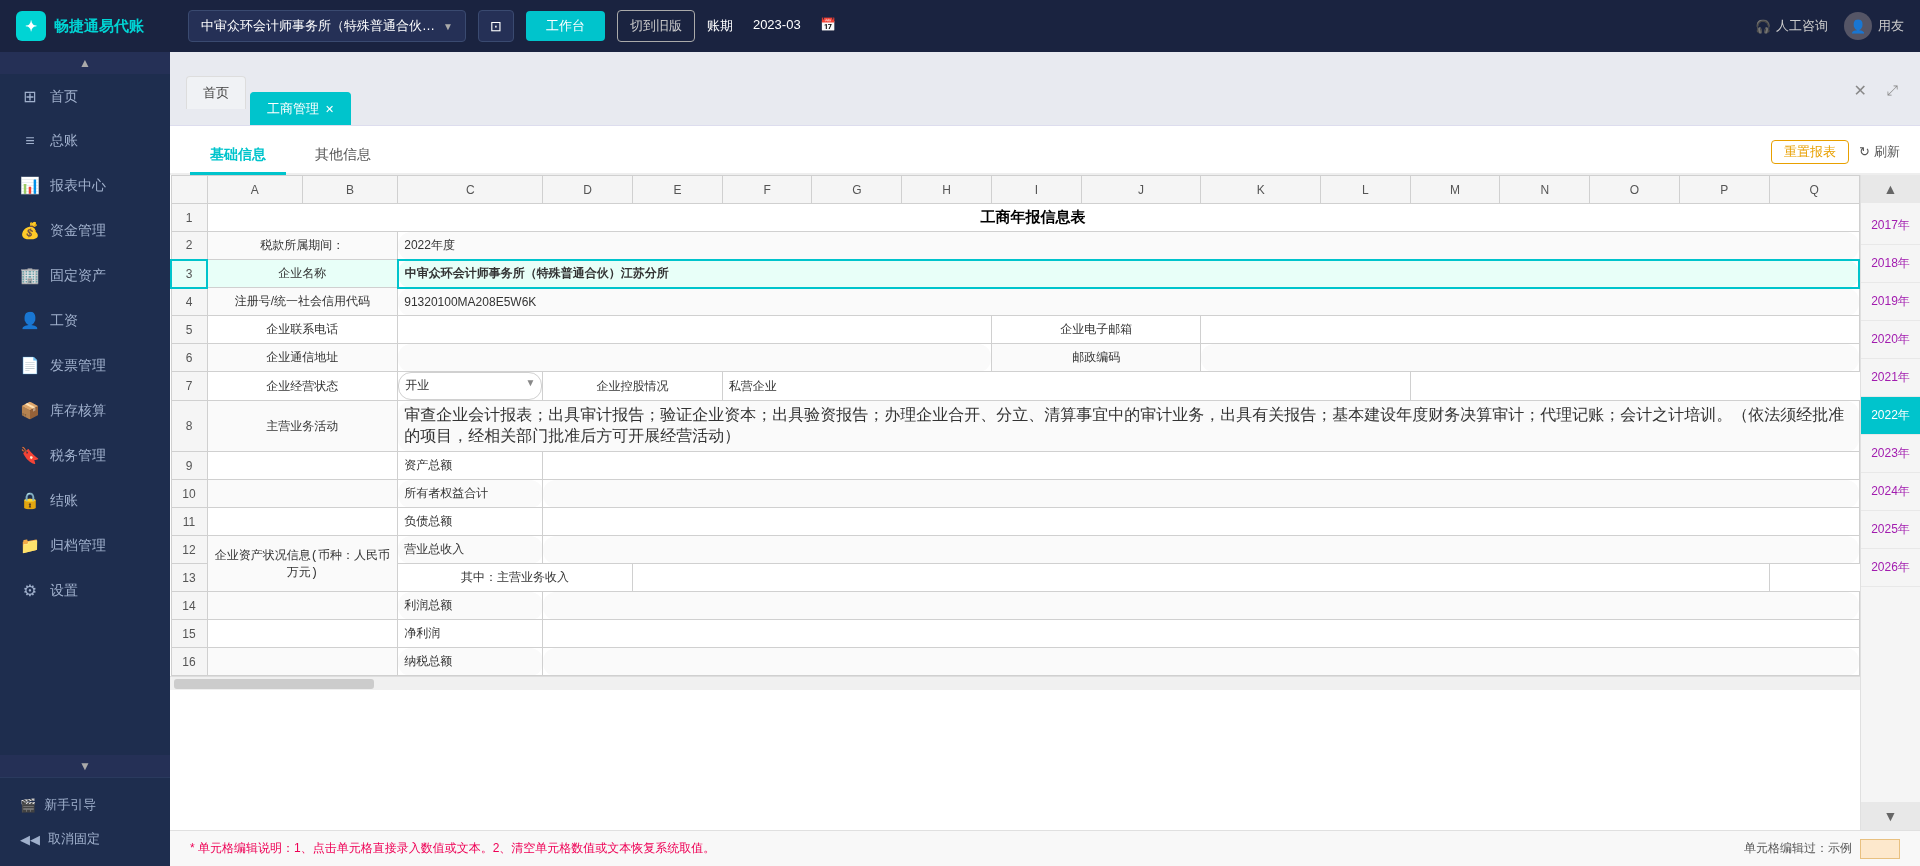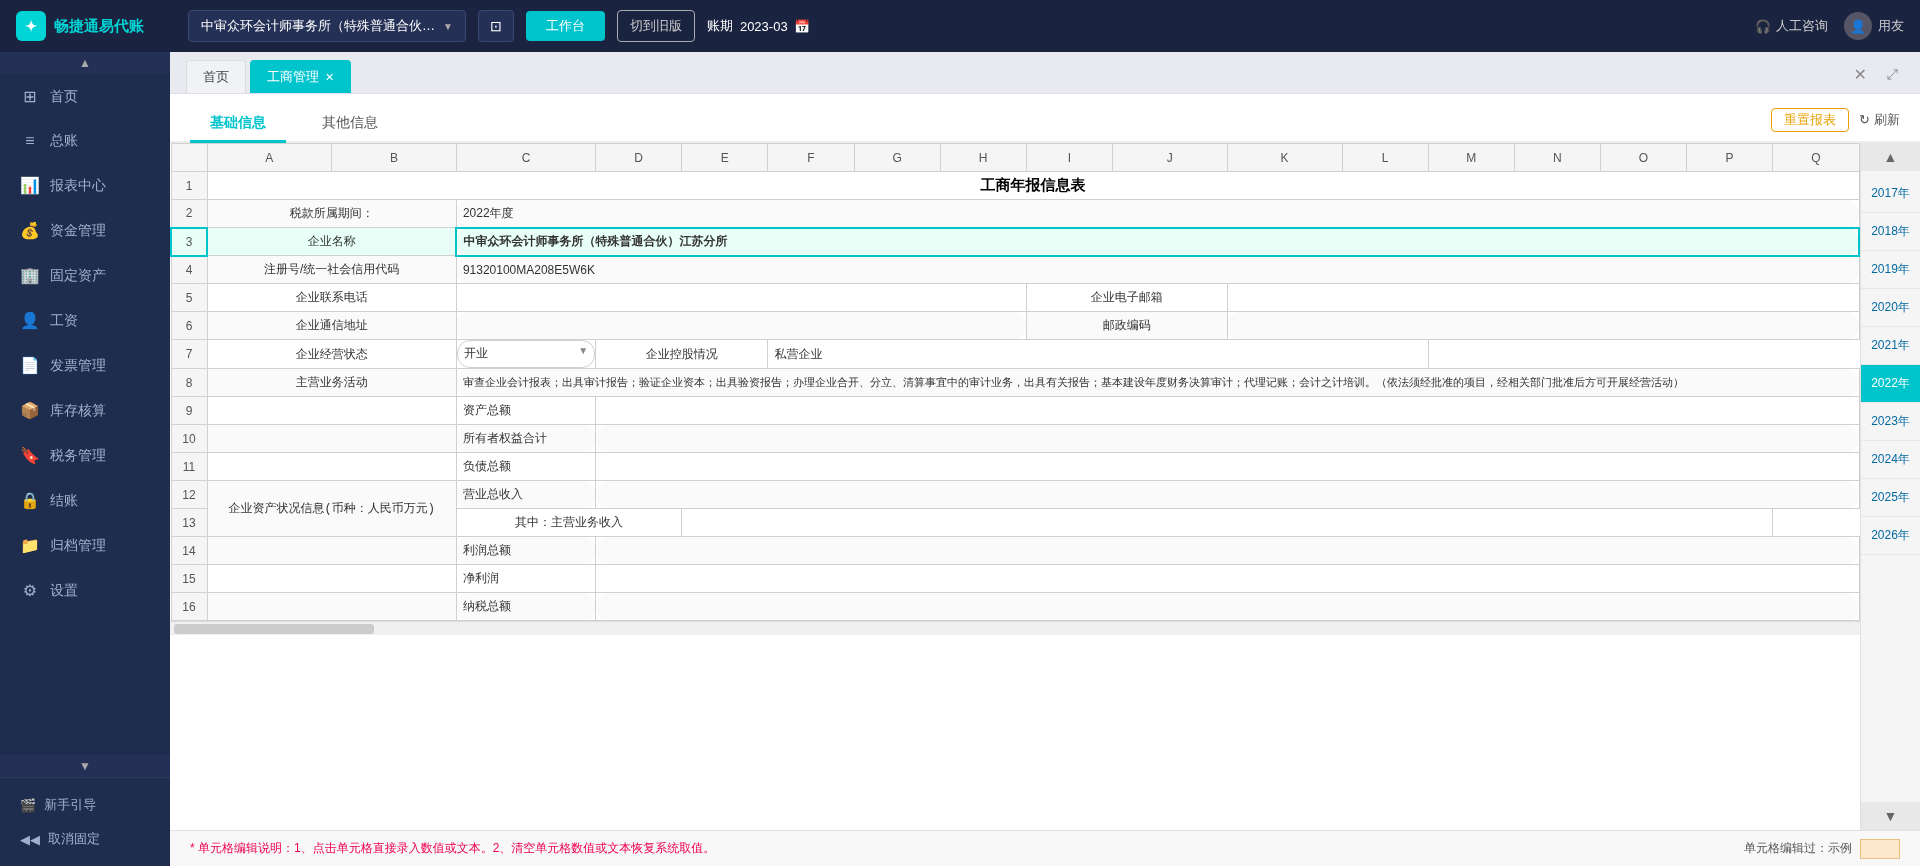--- a/index.html
+++ b/index.html
@@ -75,22 +75,21 @@
       background: transparent;
       border: 1px solid #aaa;
       color: #ccc;
       border-radius: 4px;
       padding: 6px 12px;
       cursor: pointer;
       font-size: 13px;
     }
     .period-area {
       display: flex;
-      align-items: center;
-      gap: 7px;
+      gap: 20px;
       color: white;
       font-size: 13px;
     }
     .period-area .cal-icon { color: #00d4d4; cursor: pointer; }
     .header-right {
       margin-left: auto;
       display: flex;
       align-items: center;
       gap: 16px;
       color: #ccc;
@@ -190,20 +189,21 @@
       border: 1px solid #ccc;
       border-bottom: none;
       display: flex;
       align-items: center;
       gap: 6px;
     }
     .tab-item.active {
       background: #00c4cc;
       color: white;
       border-color: #00c4cc;
+      margin-top: 32px;
     }
     .tab-item.plain {
       background: #f0f2f5;
       color: #444;
       border-color: #ddd;
     }
     .tab-close { font-size: 11px; color: inherit; cursor: pointer; }
     .tab-bar-right {
       margin-left: auto;
       display: flex;
@@ -233,21 +233,21 @@
       overflow: hidden;
       margin: 0;
     }
 
     
     .sub-tabs {
       display: flex;
       align-items: center;
       padding: 12px 20px 0;
       border-bottom: 2px solid #eee;
-      gap: 16px;
+      gap: 9px;
       flex-shrink: 0;
     }
     .sub-tab {
       padding: 8px 20px;
       cursor: pointer;
       font-size: 14px;
       color: #555;
       border-bottom: 3px solid transparent;
       margin-bottom: -2px;
     }
@@ -375,21 +375,21 @@
       display: flex;
       flex-direction: column;
       align-items: center;
       padding: 4px 0;
     }
     .year-panel-scroll::-webkit-scrollbar { display: none; }
     .year-item {
       width: 100%;
       padding: 10px 0;
       text-align: center;
-      color: #0369a1;
+      color: #a21caf;
       font-size: 12px;
       cursor: pointer;
       border-bottom: 1px solid #e8e8e8;
     }
     .year-item.active {
       background: #00c4cc;
       color: white;
       font-weight: normal;
     }
     .year-panel-btn {
@@ -660,21 +660,21 @@
                   <span>开业</span>
                     <span style="color:#888; font-size:10px;">▼</span>
                 </td>
                 <td colspan="2" class="cell-label">企业控股情况</td>
                 <td colspan="7" class="cell-value">私营企业</td>
               </tr>
 
               <tr>
                 <td class="row-num">8</td>
                 <td colspan="2" class="cell-label">主营业务活动</td>
-                <td colspan="15" class="cell-value" style="white-space:normal; font-size:11px;">审查企业会计报表；出具审计报告；验证企业资本；出具验资报告；办理企业合开、分立、清算事宜中的审计业务，出具有关报告；基本建设年度财务决算审计；代理记账；会计之计培训。（依法须经批准的项目，经相关部门批准后方可开展经营活动）</td>
+                <td colspan="15" class="cell-value" style="white-space:normal; font-size:16px;">审查企业会计报表；出具审计报告；验证企业资本；出具验资报告；办理企业合开、分立、清算事宜中的审计业务，出具有关报告；基本建设年度财务决算审计；代理记账；会计之计培训。（依法须经批准的项目，经相关部门批准后方可开展经营活动）</td>
               </tr>
 
               <tr>
                 <td class="row-num">9</td>
                 <td colspan="2" class="cell-label"></td>
                 <td class="cell-value">资产总额</td>
                 <td colspan="14" class="cell-value"></td>
               </tr>
 
               <tr>

